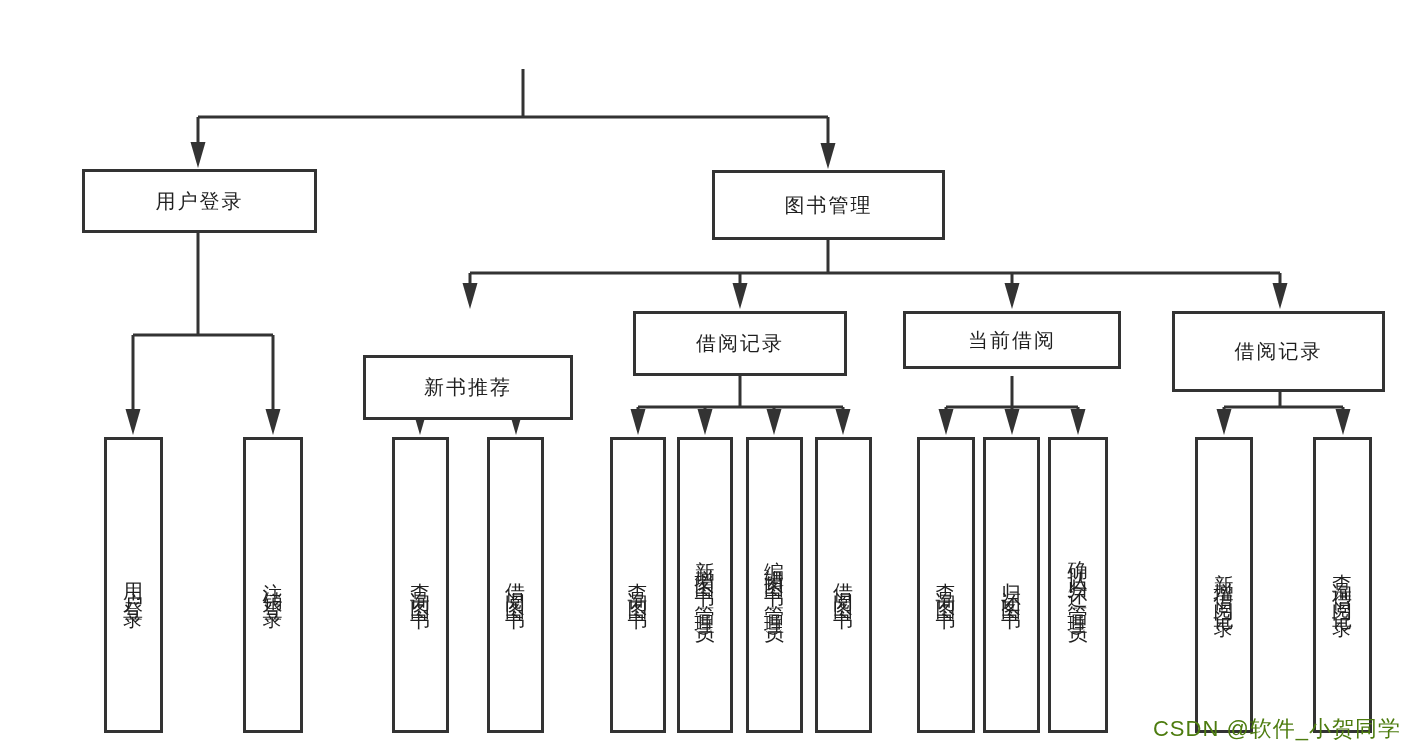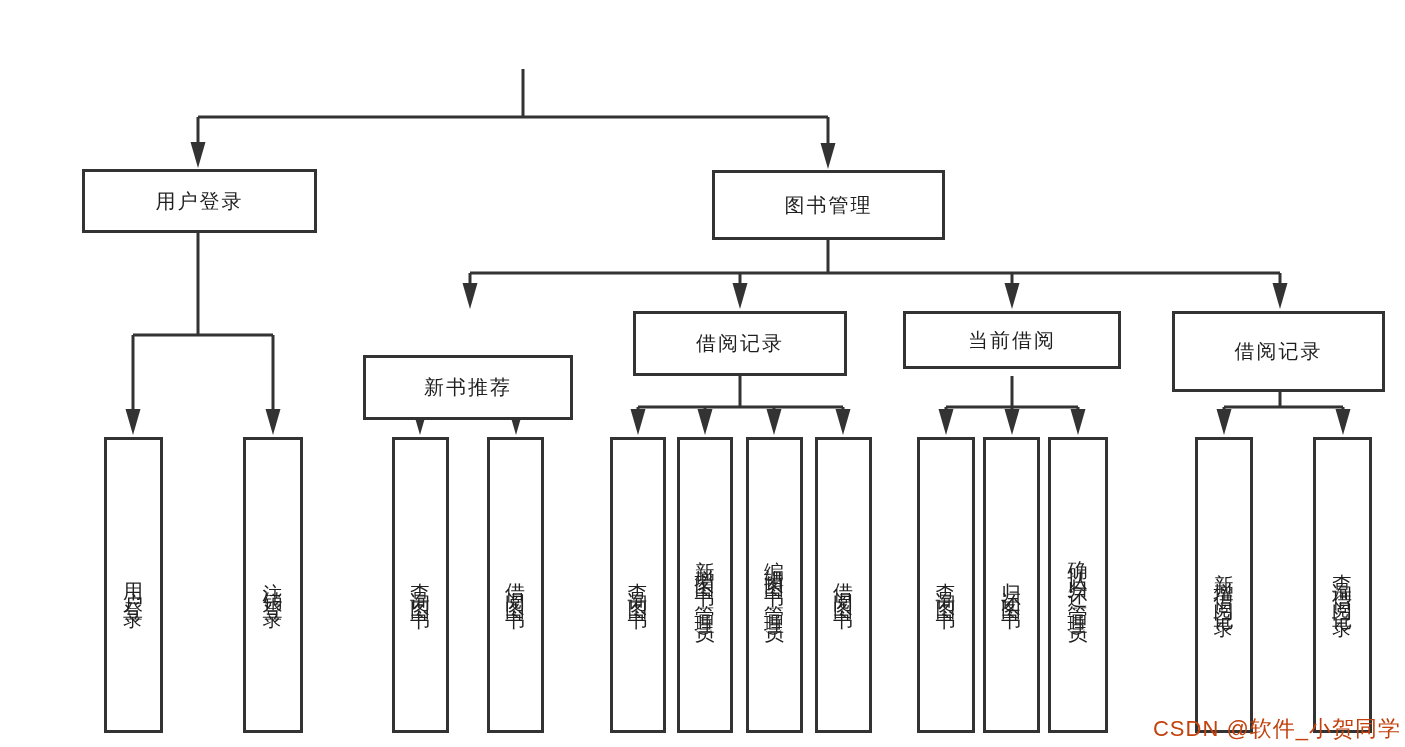--- a/index.html
+++ b/index.html
@@ -40,21 +40,21 @@
     text-orientation:mixed;
     font-size:20px;
     letter-spacing:9px;
     line-height:1;
     white-space:nowrap;
   }
   #watermark{
     position:absolute;
     right:4px;bottom:3px;
     font-size:22px;
-    color:#c2410c;
+    color:#4d7c0f;
     letter-spacing:1px;
   }
 </style>
 </head>
 <body>
 
 <div id="canvas">
 
   <svg id="wires" viewBox="0 0 1405 747" xmlns="http://www.w3.org/2000/svg">
     <g stroke="#333333" stroke-width="3" fill="none">

